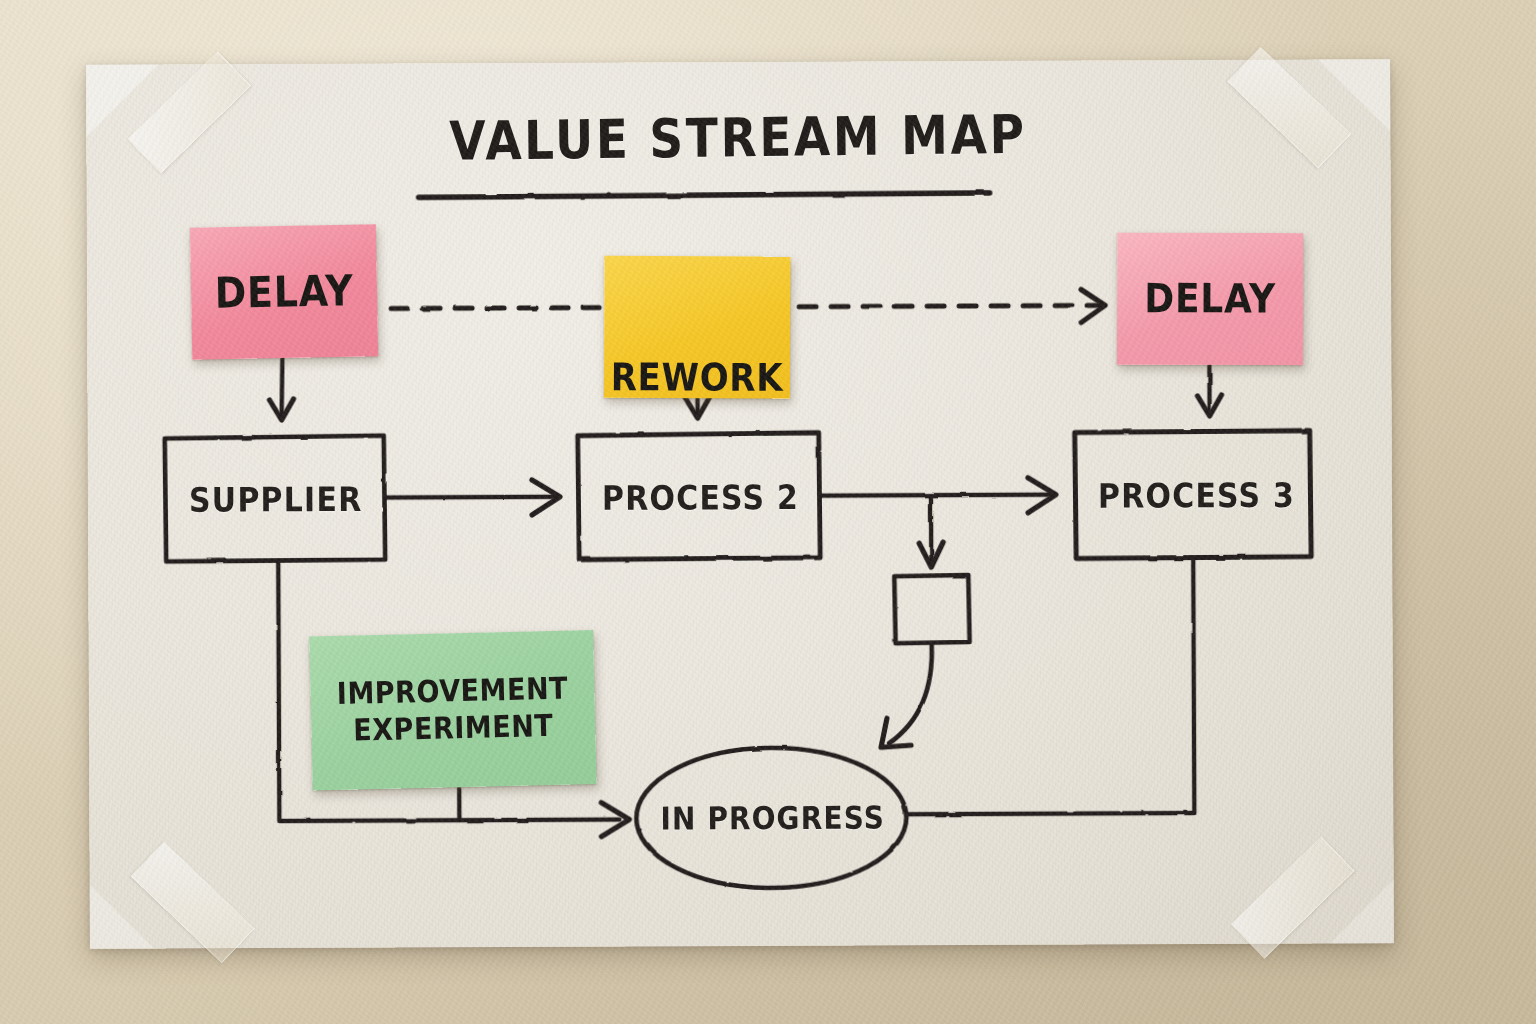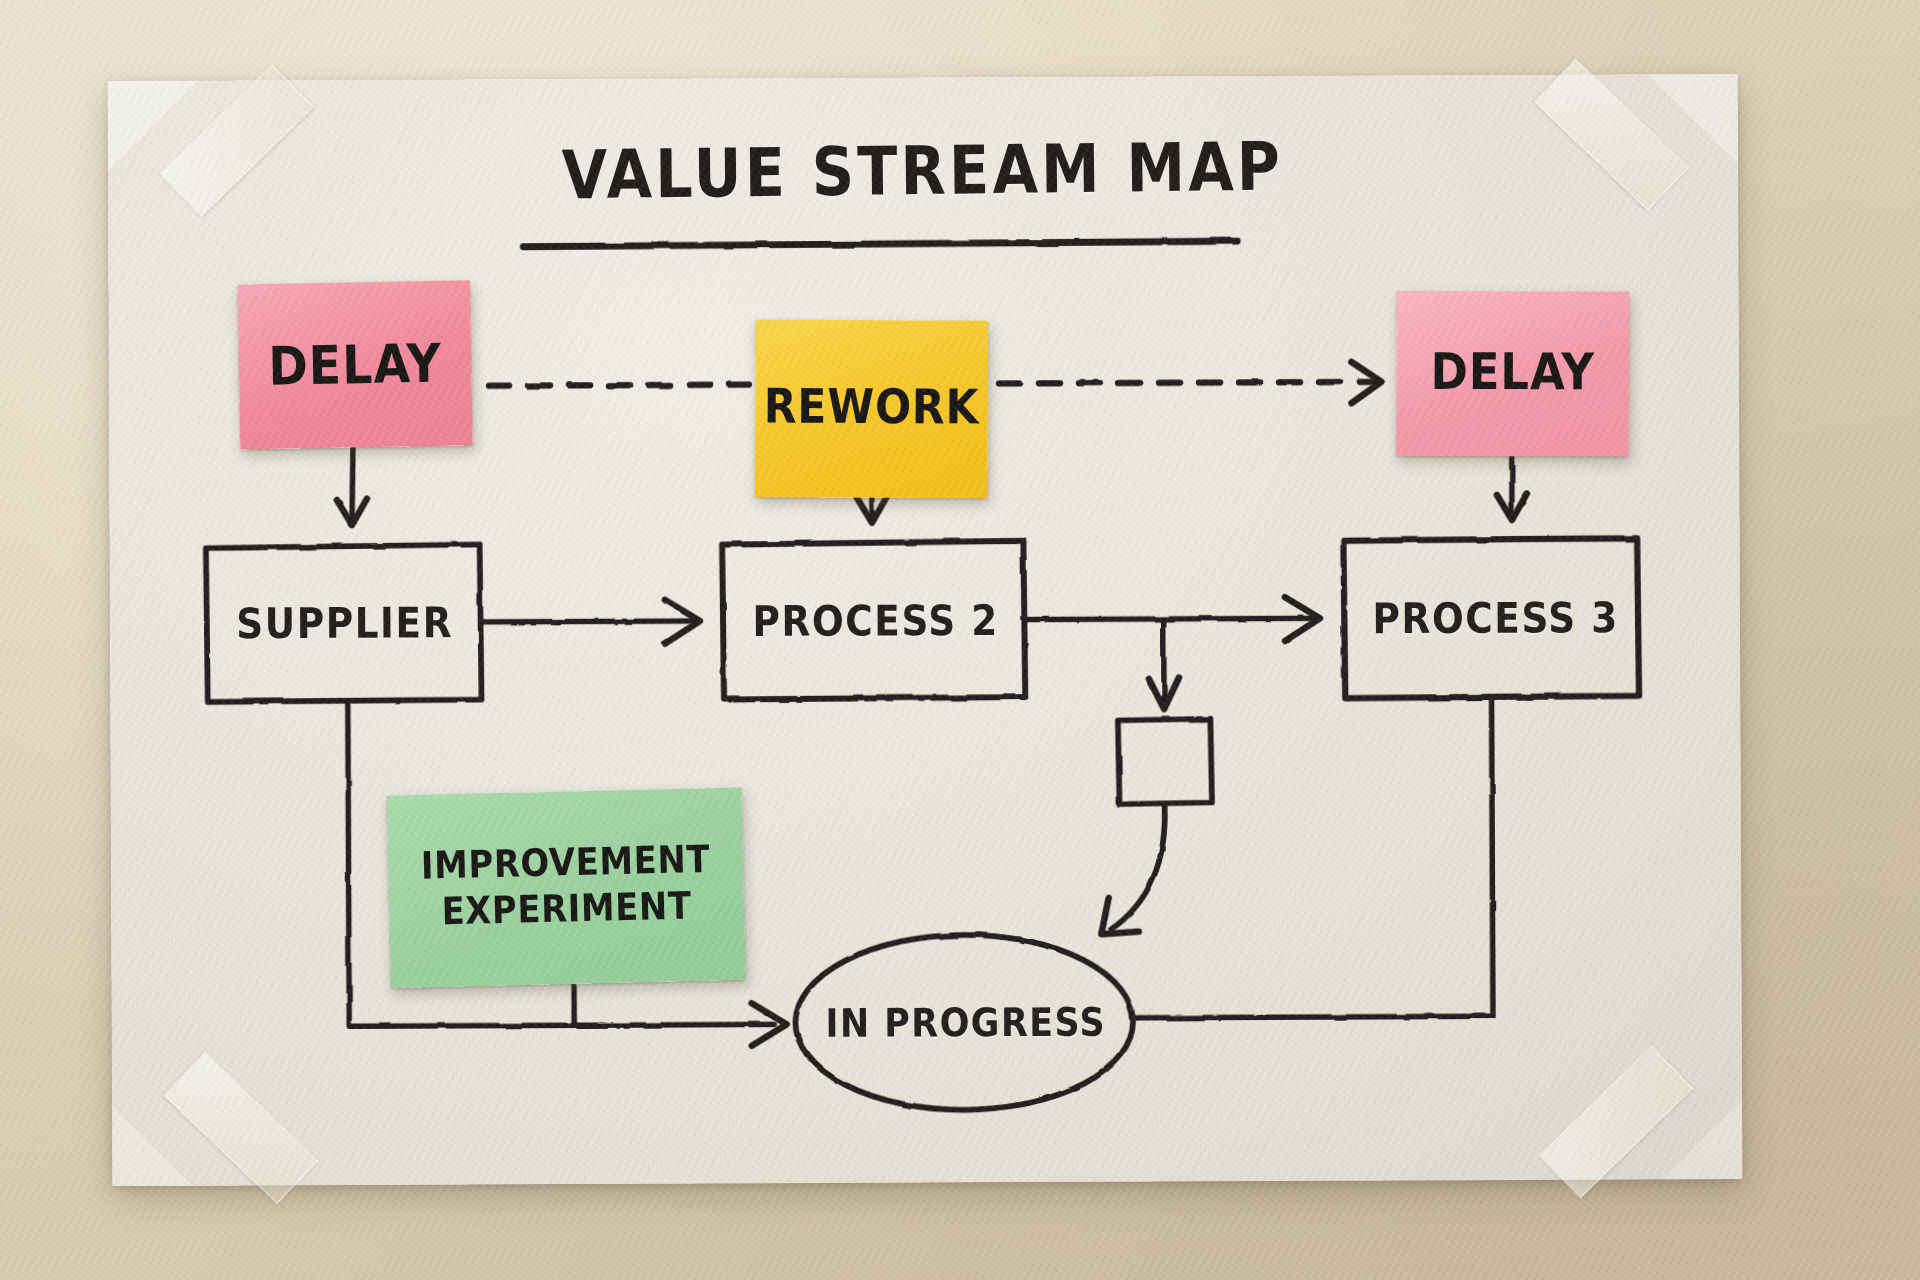--- a/index.html
+++ b/index.html
@@ -150,20 +150,21 @@
     left: 104px; top: 162px; width: 186px; height: 132px;
     background: linear-gradient(160deg, #f9a8b6 0%, #f2899c 55%, #ef8396 100%);
     transform: rotate(-0.8deg);
   }
   #note-delay-1 .note-text{ font-size: 38px; }
 
   #note-rework{
     left: 517px; top: 194px; width: 186px; height: 142px;
     background: linear-gradient(160deg, #fbd64b 0%, #f6c726 55%, #f2bf1d 100%);
     transform: rotate(0.5deg);
+    align-items: flex-end;
   }
   #note-rework .note-text{ font-size: 34px; }
 
   #note-delay-2{
     left: 1030px; top: 173px; width: 186px; height: 132px;
     background: linear-gradient(160deg, #fbb7c2 0%, #f49aab 55%, #f294a6 100%);
     transform: rotate(0.4deg);
   }
   #note-delay-2 .note-text{ font-size: 36px; }
 

